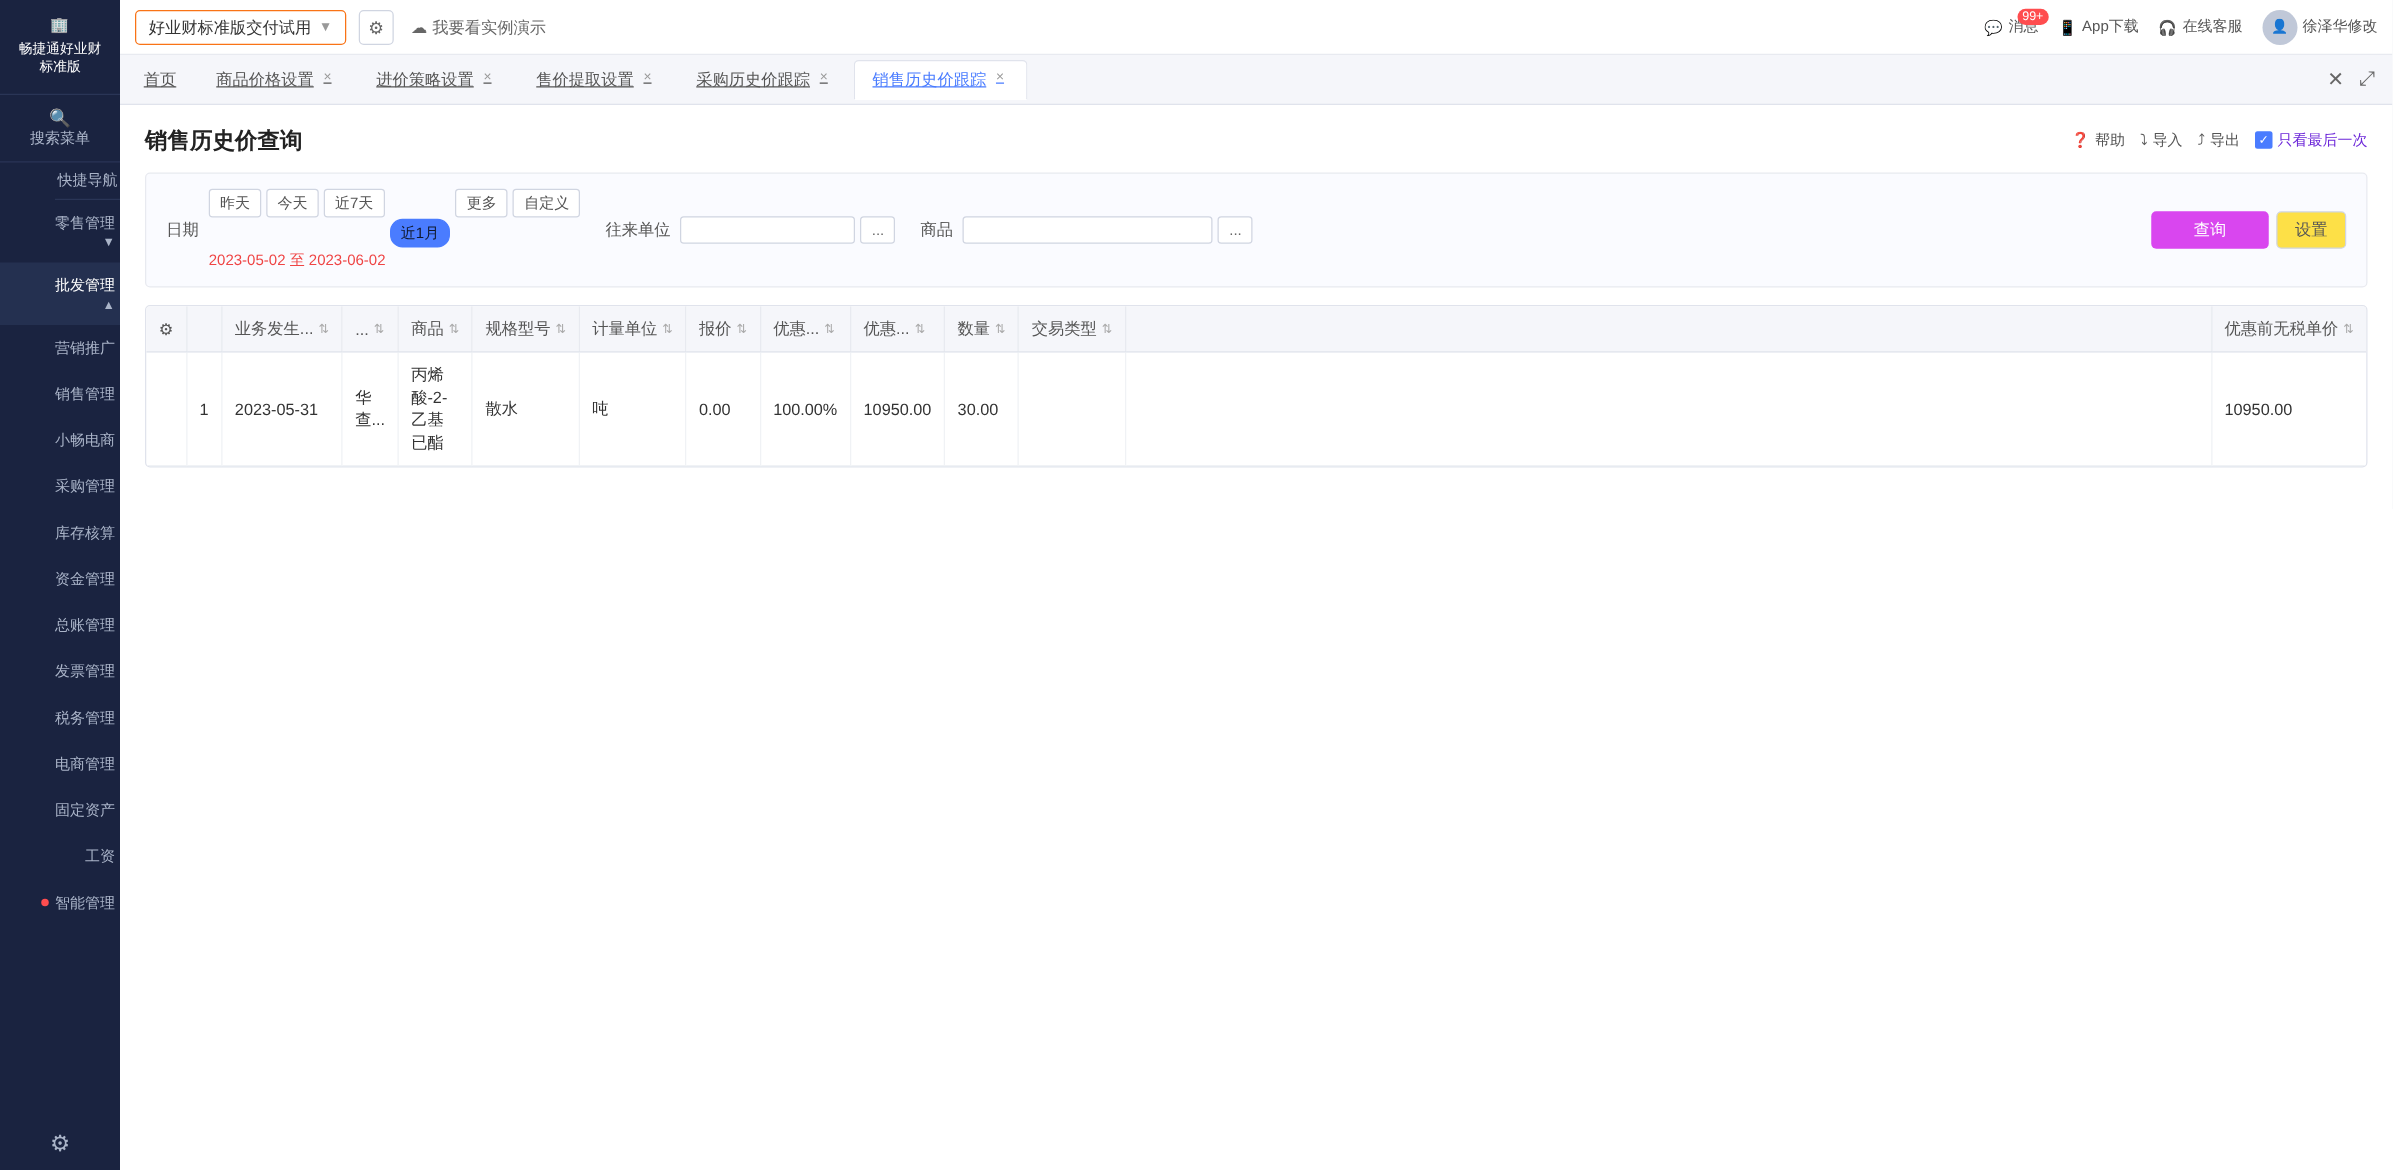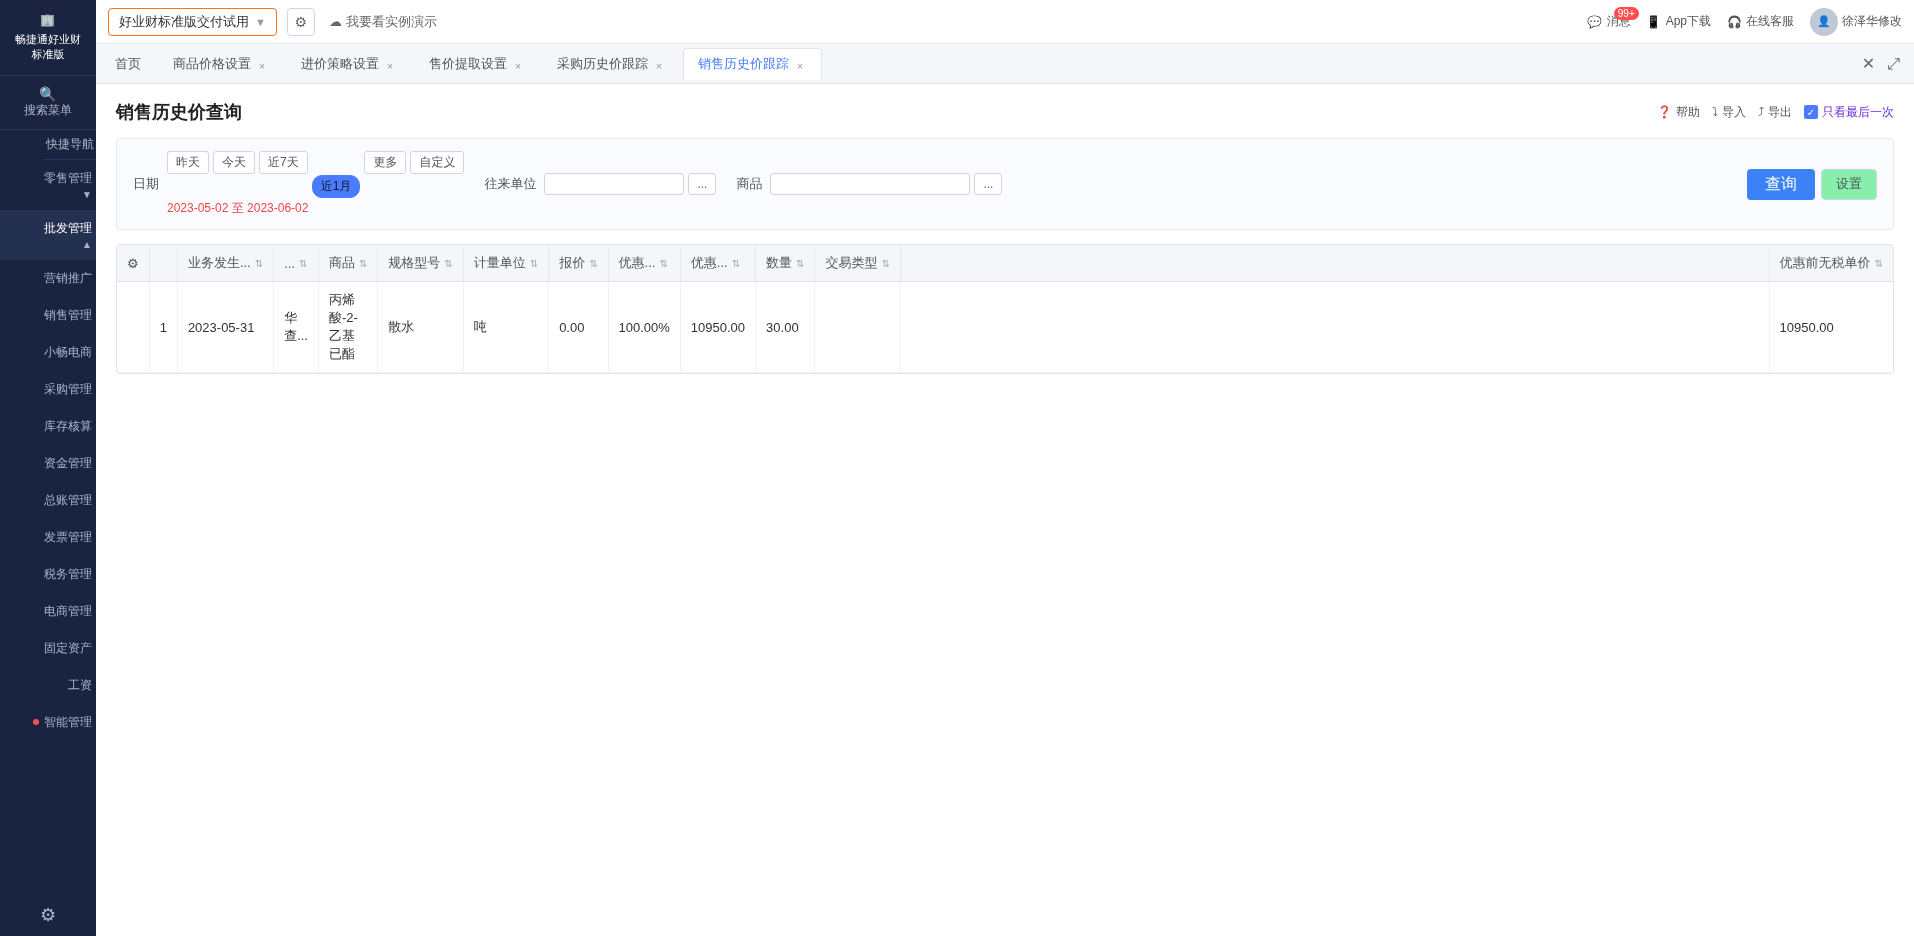--- a/index.html
+++ b/index.html
@@ -156,22 +156,23 @@
       gap: 2px;
       overflow-x: auto;
     }
     .tab {
       padding: 6px 14px;
       font-size: 13px;
       cursor: pointer;
       color: #555;
       border-radius: 4px 4px 0 0;
       white-space: nowrap;
-      display: flex; align-items: flex-end; gap: 4px;
+      display: flex; align-items: flex-start; gap: 4px;
       border: 1px solid transparent;
+      text-decoration: underline;
     }
     .tab.active {
       background: #fff;
       color: #4a7cff;
       border-color: #e0e3ec #e0e3ec #fff;
       font-weight: 500;
     }
     .tab .close-btn {
       font-size: 11px; color: #999;
       width: 14px; height: 14px;
@@ -282,30 +283,30 @@
       border-radius: 3px;
       cursor: pointer;
       background: #fff;
       font-size: 12px; color: #666;
     }
     .filter-right {
       margin-left: auto;
       display: flex; gap: 6px;
     }
     .btn-query {
-      background: #3b82f6;
+      background: #d946ef;
       color: #fff;
       border: none;
       border-radius: 4px;
-      padding: 5px 18px;
-      font-size: 16px;
+      padding: 5px 34px;
+      font-size: 13px;
       cursor: pointer;
     }
     .btn-settings {
-      background: #86efac;
+      background: #fde047;
       color: #555;
       border: 1px solid #d0d5e1;
       border-radius: 4px;
       padding: 5px 14px;
       font-size: 13px;
       cursor: pointer;
     }
 
     
     .data-table-wrap {

